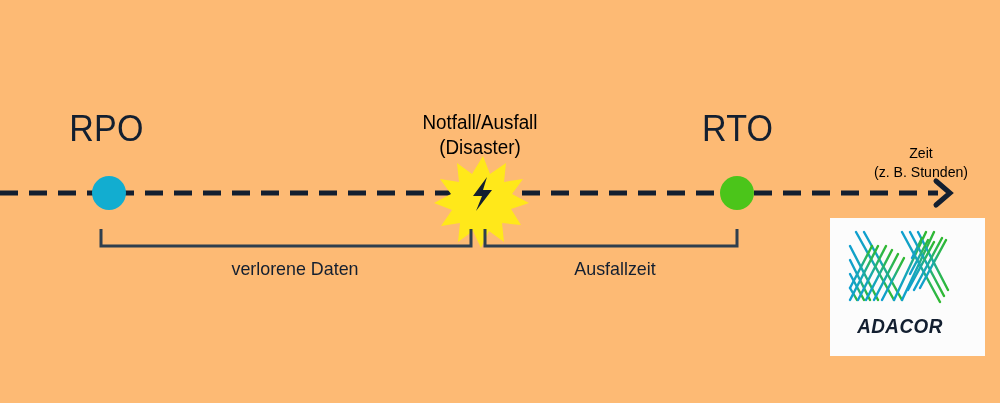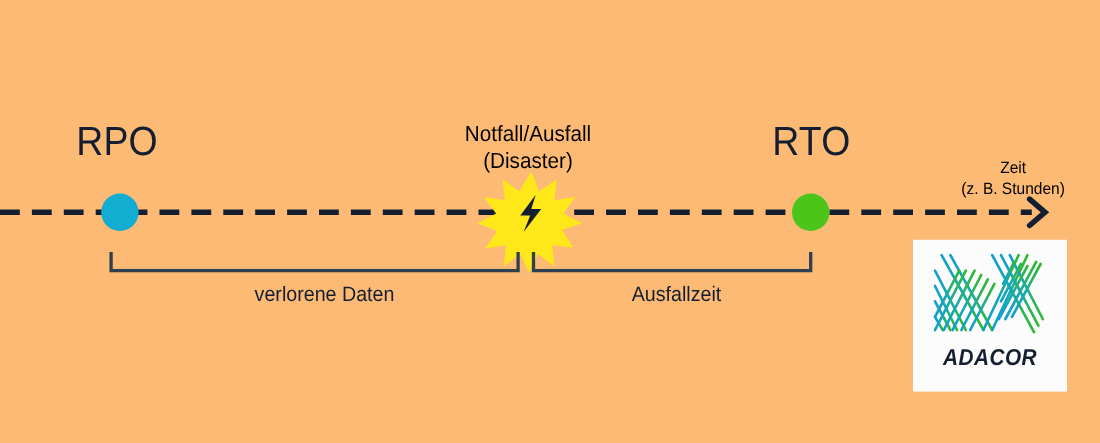--- a/index.html
+++ b/index.html
@@ -95,20 +95,21 @@
   }
 
   
   #logo-box {
     position: absolute;
     left: 830px;
     top: 218px;
     width: 140px;
     height: 138px;
     background: #fcfcfc;
+    padding-left: 15px;
   }
   #logo-mark {
     position: absolute;
     left: 18px;
     top: 12px;
     width: 104px;
     height: 78px;
   }
   #logo-wordmark {
     position: absolute;

